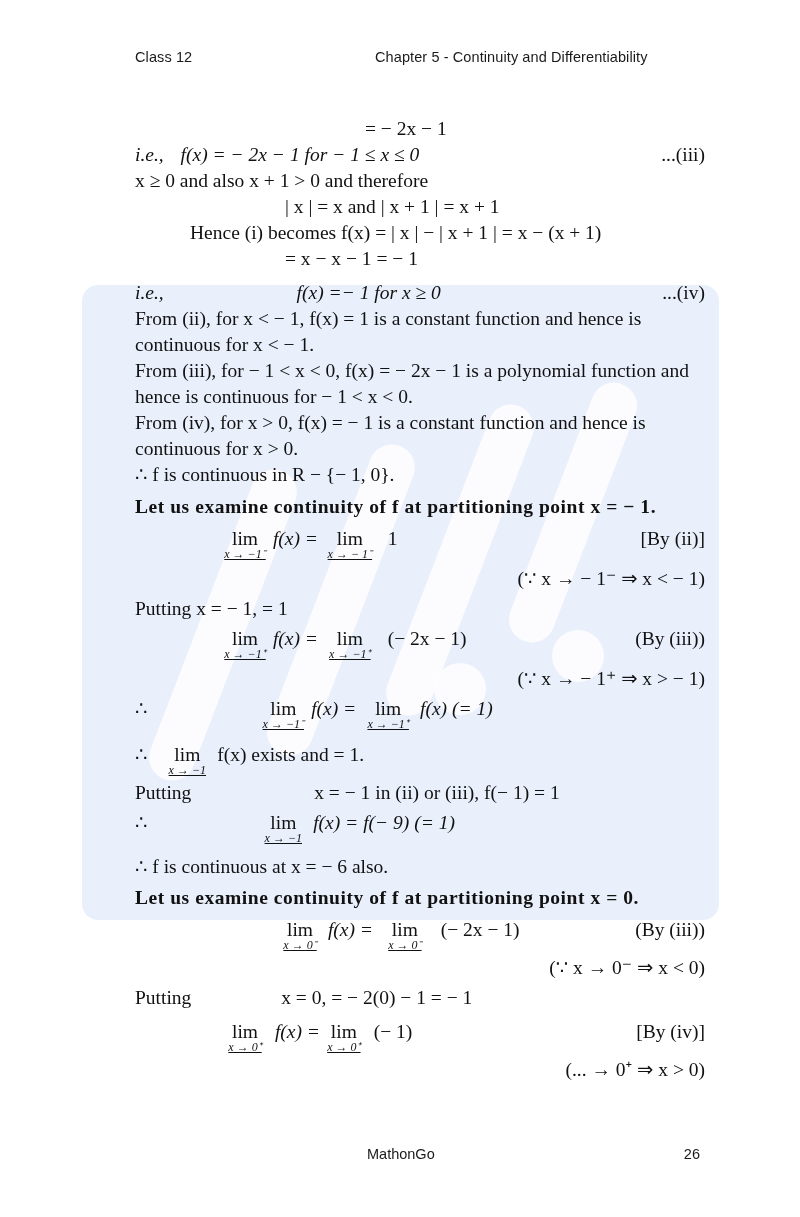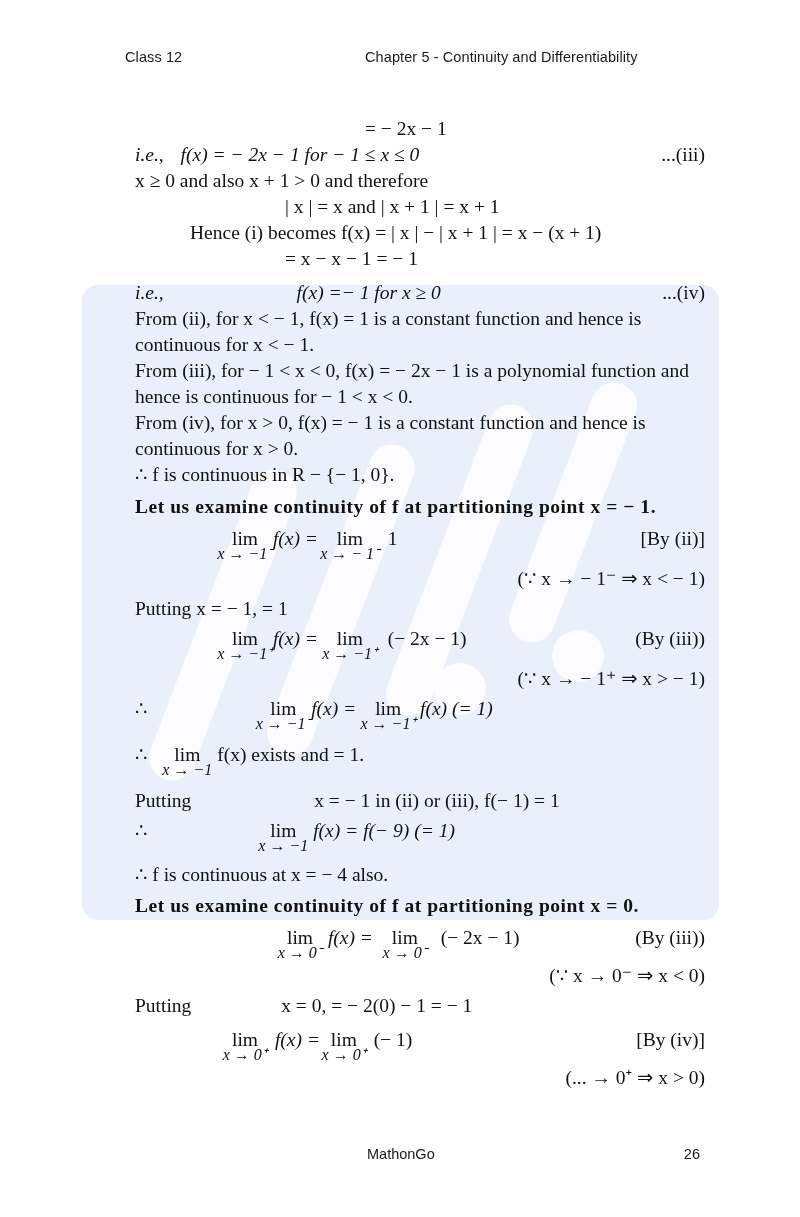--- a/index.html
+++ b/index.html
@@ -21,21 +21,21 @@
     position: absolute;
     inset: 0;
     width: 800px;
     height: 1217px;
   }
 
   
   .runhead {
     position: absolute;
     top: 49px;
-    left: 125px;
+    left: 135px;
     right: 100px;
     height: 24px;
     font-family: "Liberation Sans", sans-serif;
     font-size: 14.5px;
     color: #1a1a1a;
     letter-spacing: .1px;
   }
   .runhead .left { position: absolute; left: 0; top: 0; }
   .runhead .center { position: absolute; left: 240px; top: 0; white-space: nowrap; }
 
@@ -108,24 +108,25 @@
     text-align: center;
     margin: 0 2px;
   }
   .lim .op { display: block; font-size: 19.5px; line-height: 20px; }
   .lim .sub {
     display: block;
     position: absolute;
     left: 50%;
     transform: translateX(-50%);
     top: 19px;
-    font-size: 16px;
+    font-size: 12px;
     font-style: italic;
     line-height: 12px;
     white-space: nowrap;
+    text-decoration: underline;
   }
   .limrow { height: 38px; }
 
   .ind1 { padding-left: 55px; }
   .ind2 { padding-left: 95px; }
   .ind3 { padding-left: 150px; }
   .ind5 { padding-left: 230px; }
   .pad-r { padding-left: 0; text-align: right; }
 
   
@@ -240,35 +241,35 @@
 
     <div class="ln limrow" style="margin-top:8px;">
       <span>∴</span>
       <span class="lim" style="margin-left:22px;">
         <span class="op">lim</span>
         <span class="sub">x → −1</span>
       </span>
       <span style="padding-left:10px;">f(x) exists and = 1.</span>
     </div>
 
-    <div class="ln" style="margin-top:8px;">
+    <div class="ln" style="margin-top:0;">
       <span>Putting</span>
       <span style="padding-left:118px;">x = − 1 in (ii) or (iii), f(− 1) = 1</span>
     </div>
 
     <div class="ln limrow" style="margin-top:4px;">
       <span>∴</span>
       <span class="lim" style="margin-left:118px;">
         <span class="op">lim</span>
         <span class="sub">x → −1</span>
       </span>
       <span class="it" style="padding-left:10px;">f(x) = f(− 9) (= 1)</span>
     </div>
 
-    <div class="ln" style="margin-top:6px;">∴     f is continuous at x = − 4 also.</div>
+    <div class="ln" style="margin-top:6px;">∴     f is continuous at x = − 6 also.</div>
 
     <div class="hd" style="margin-top:4px;">Let us examine continuity of f at partitioning point x = 0.</div>
 
     <div class="ln limrow ind3" style="margin-top:6px;">
       <span class="lim">
         <span class="op">lim</span>
         <span class="sub">x → 0⁻</span>
       </span>
       <span class="it" style="padding-left:8px;">f(x) =</span>
       <span class="lim" style="margin-left:14px;">

